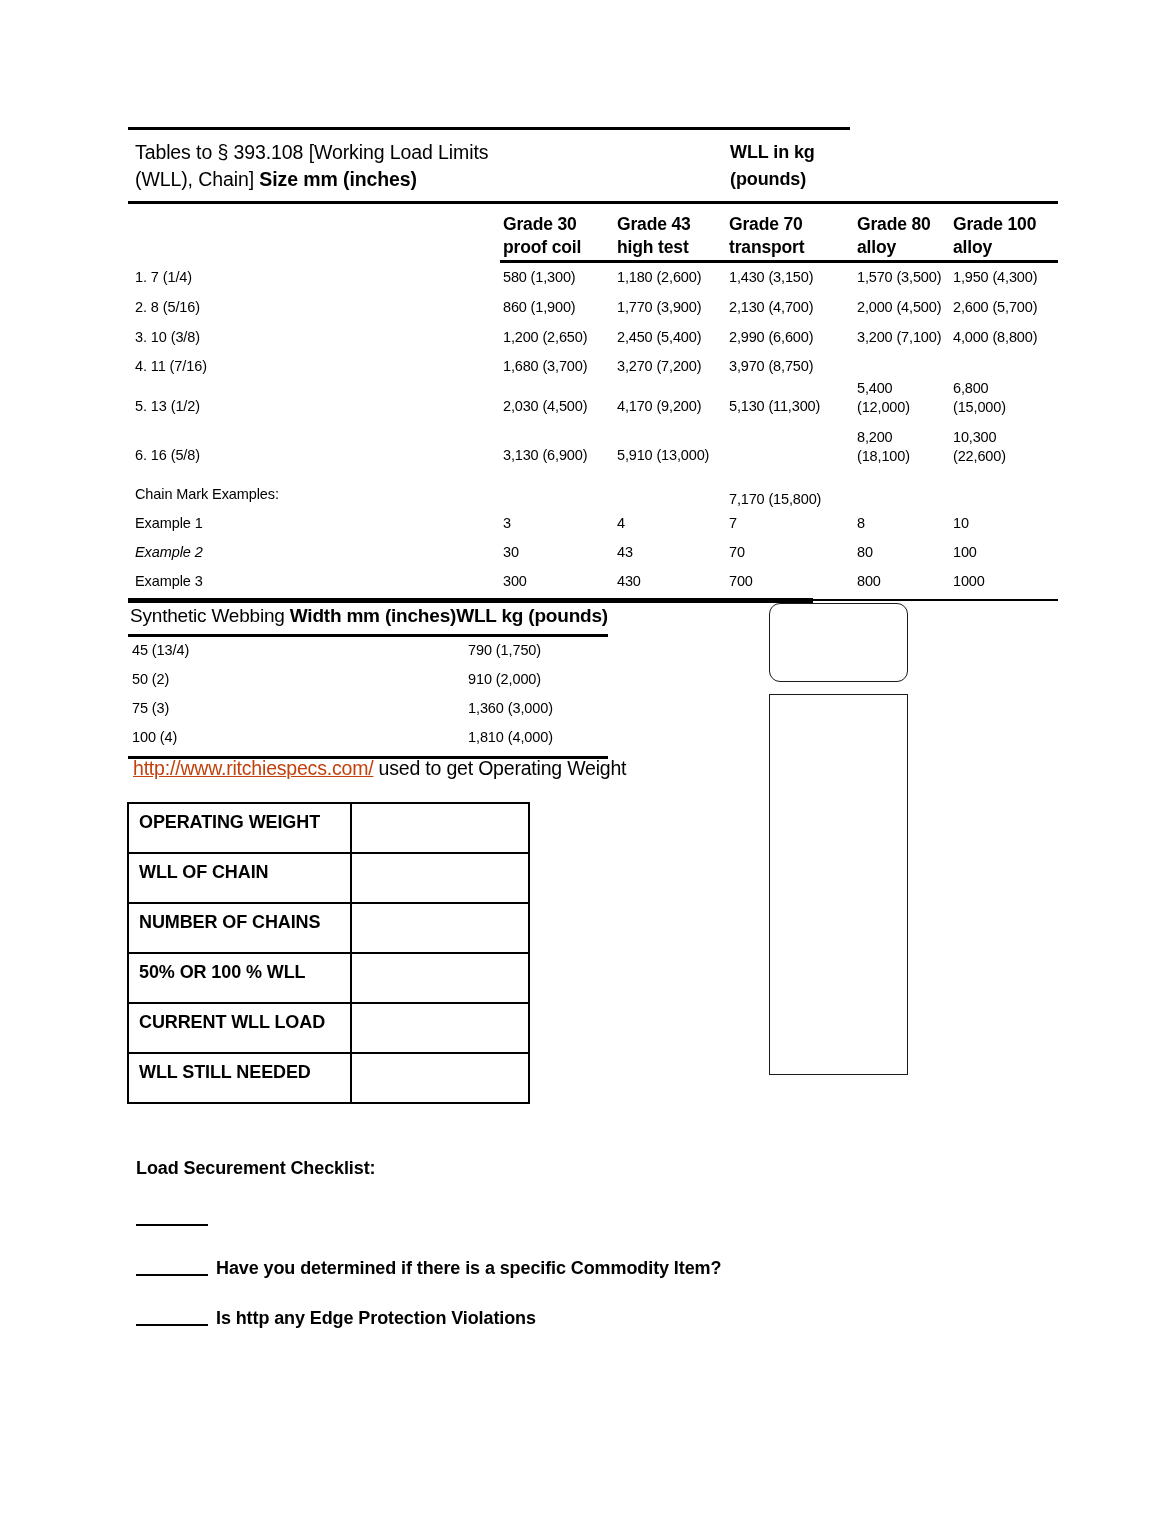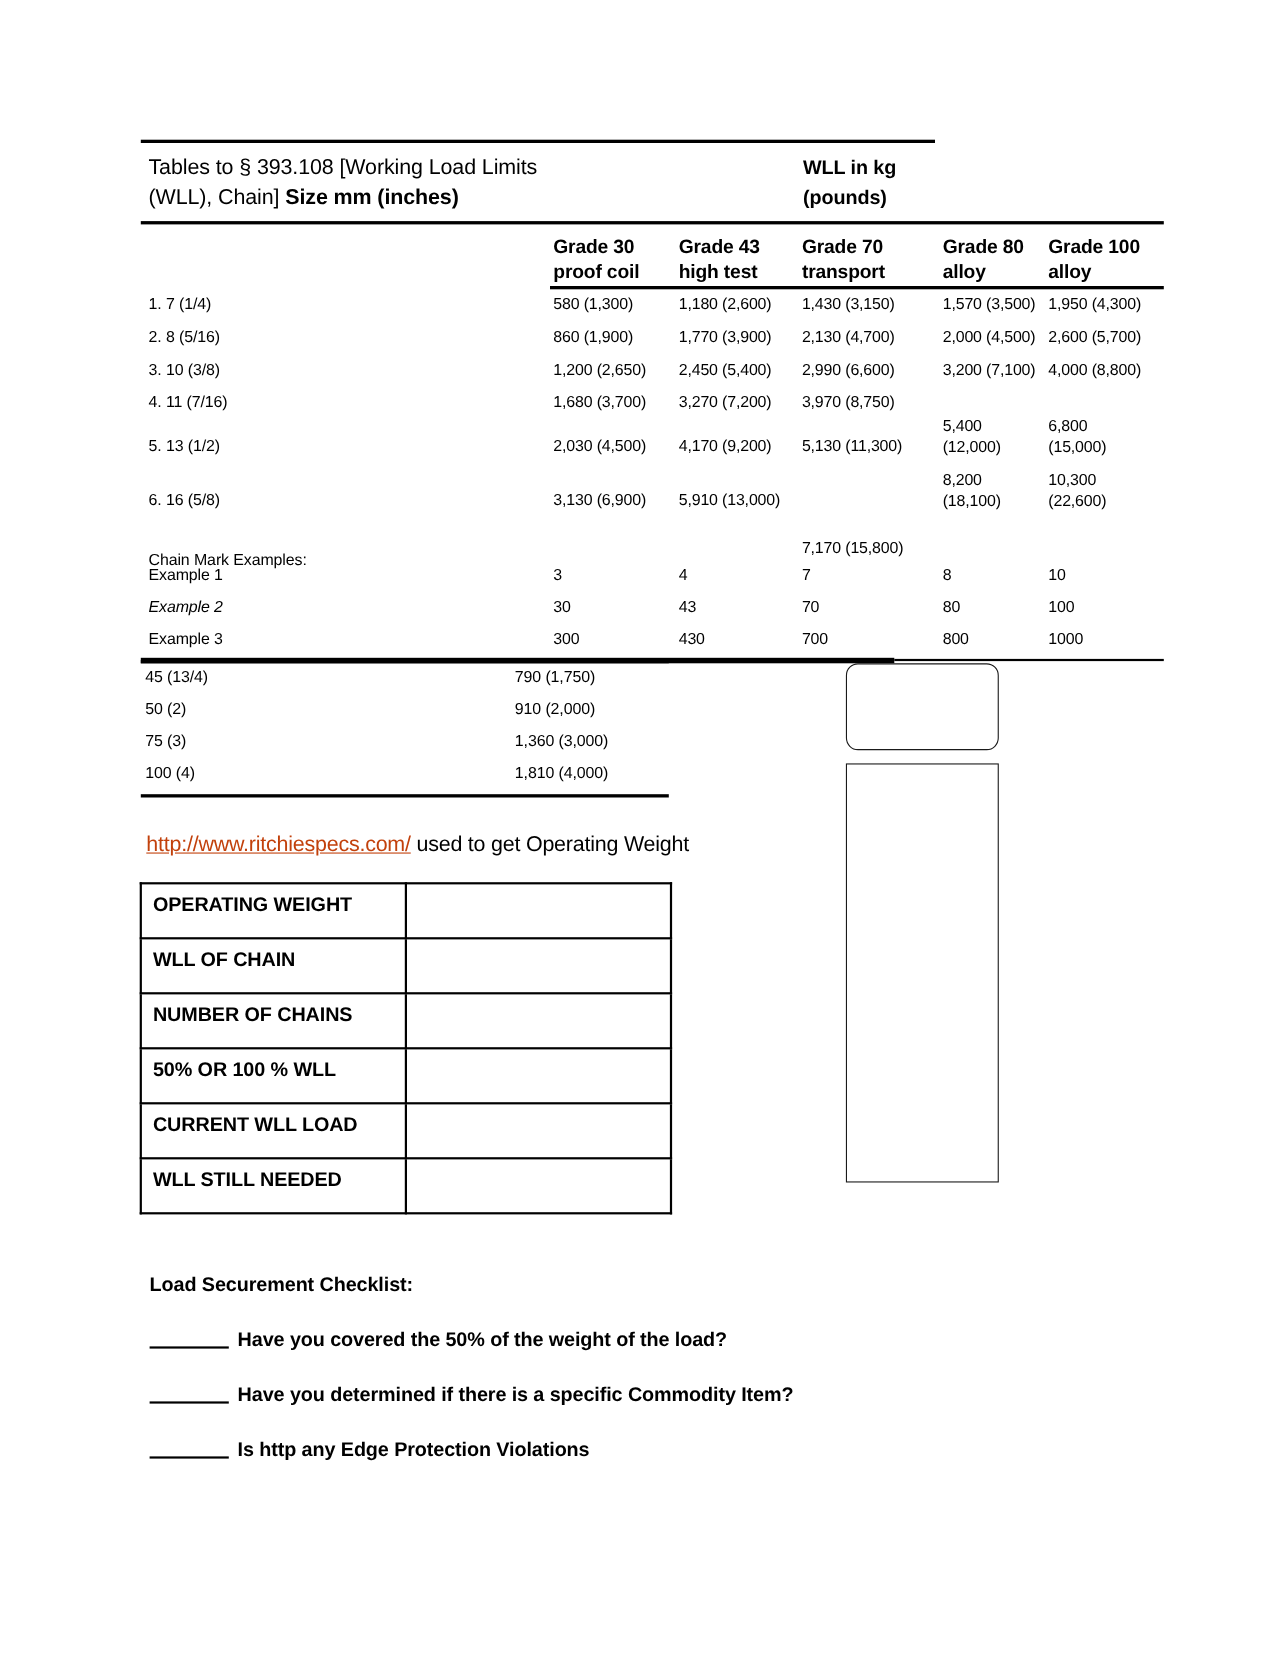--- a/index.html
+++ b/index.html
@@ -169,21 +169,21 @@
   .url-link {
     color: #c2410c;
     text-decoration: underline;
   }
 
   
   .form-table {
     position: absolute;
     left: 127px;
     top: 802px;
-    width: 484px;
+    width: 403px;
     border: 2.5px solid #000;
     border-collapse: collapse;
   }
   .form-table td {
     border: 2.5px solid #000;
     height: 50px;
     vertical-align: top;
     padding: 8px 0 0 10px;
   }
   .form-label {
@@ -343,21 +343,21 @@
         <div class="dlabel" style="top:185px;">6. 16 (5/8)</div>
         <div class="dcell" style="left:375px;top:185px;">3,130 (6,900)</div>
         <div class="dcell" style="left:489px;top:185px;">5,910 (13,000)</div>
         <div class="dcell" style="left:601px;top:185px;margin-top:44px;">7,170 (15,800)</div>
         <div class="dcell" style="left:729px;top:167px;">8,200
 (18,100)</div>
         <div class="dcell" style="left:825px;top:167px;">10,300
 (22,600)</div>
       </div>
 
-      <div class="dlabel" style="top:224px;margin-top:16px;">Chain Mark Examples:</div>
+      <div class="dlabel" style="top:224px;">Chain Mark Examples:</div>
 
       <div class="drow">
         <div class="dlabel" style="top:253px;">Example 1</div>
         <div class="dcell" style="left:375px;top:253px;">3</div>
         <div class="dcell" style="left:489px;top:253px;">4</div>
         <div class="dcell" style="left:601px;top:253px;">7</div>
         <div class="dcell" style="left:729px;top:253px;">8</div>
         <div class="dcell" style="left:825px;top:253px;">10</div>
       </div>
 
@@ -378,20 +378,24 @@
         <div class="dcell" style="left:729px;top:311px;">800</div>
         <div class="dcell" style="left:825px;top:311px;">1000</div>
       </div>
 
       <div class="rule-bottom-thick" style="top:337px;"></div>
       <div class="rule-bottom-thin" style="top:338px;"></div>
     </div>
   </div>
 
   <div class="web-block">
+    <div class="web-head">
+      <div class="w1"><span>Synthetic Webbing </span><b>Width mm (inches)</b></div>
+      <div><b>WLL kg (pounds)</b></div>
+    </div>
     <div class="web-rule"></div>
 
     <div class="web-row">
       <div class="web-c1">45 (13/4)</div>
       <div class="web-c2">790 (1,750)</div>
     </div>
     <div class="web-row">
       <div class="web-c1">50 (2)</div>
       <div class="web-c2">910 (2,000)</div>
     </div>
@@ -440,21 +444,21 @@
       <td class="form-label">WLL STILL NEEDED</td>
       <td class="form-value"></td>
     </tr>
   </tbody>
     </table>
 
   <div class="checklist">
     <div class="check-title">Load Securement Checklist:</div>
 
     <div class="check-item">
-      <span class="check-blank"></span><span>Have you covered the 50% of the weight of the load?</span>
+      <span class="check-blank"></span>
     </div>
     <div class="check-item">
       <span class="check-blank"></span><span>Have you determined if there is a specific Commodity Item?</span>
     </div>
     <div class="check-item">
       <span class="check-blank"></span><span>Is http any Edge Protection Violations</span>
     </div>
   </div>
 
 </div>

